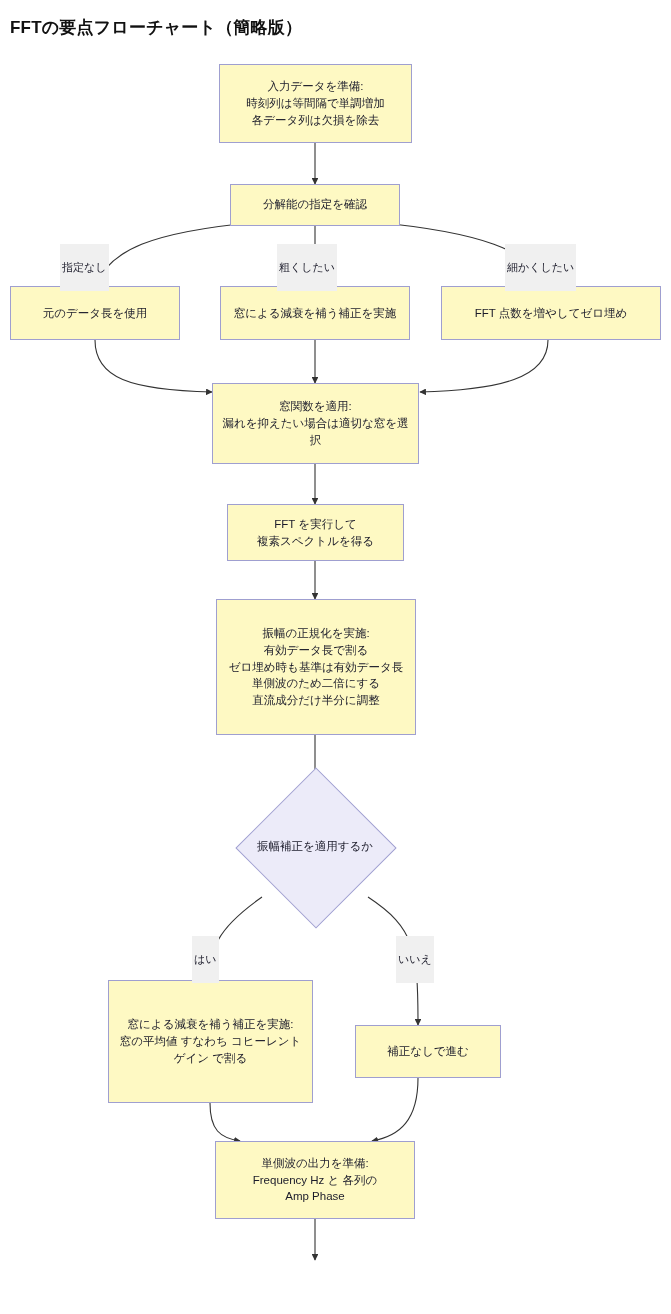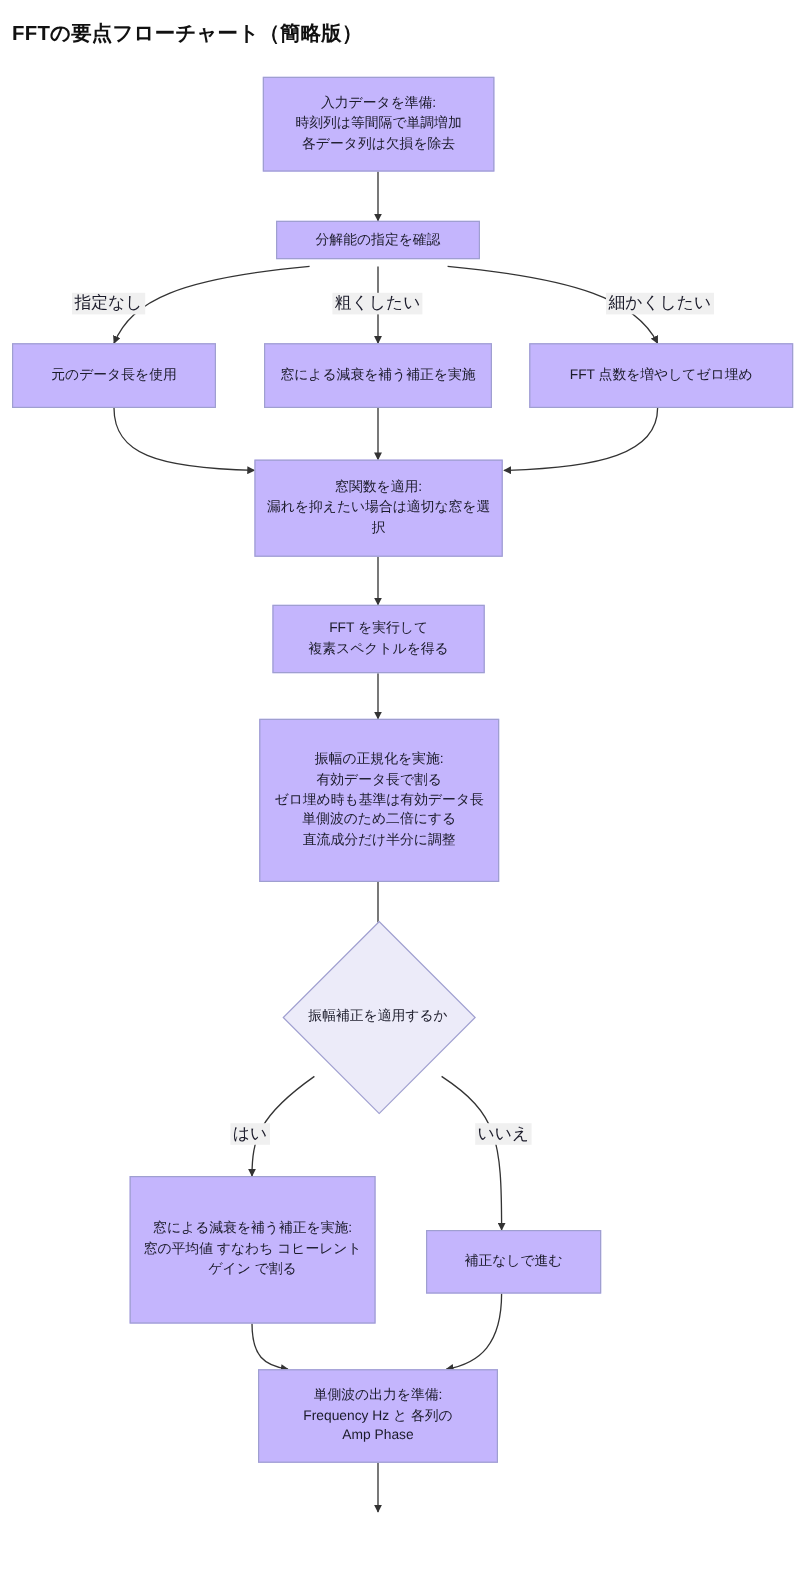--- a/index.html
+++ b/index.html
@@ -34,21 +34,21 @@
     position: absolute;
     left: 0;
     top: 0;
     width: 671px;
     height: 1314px;
     pointer-events: none;
   }
   .node {
     position: absolute;
     box-sizing: border-box;
-    background: #c4b5fd;
+    background: #fef9c3;
     border: 1px solid #9f9fd0;
     color: #1b1b2a;
     font-size: 11.5px;
     line-height: 1.45;
     text-align: center;
     display: flex;
     align-items: center;
     justify-content: center;
     padding: 4px 6px;
     white-space: pre-line;
@@ -81,22 +81,22 @@
     z-index: 2;
     font-size: 11.5px;
     color: #1b1b2a;
     text-align: center;
     white-space: pre-line;
   }
   .edge-label {
     position: absolute;
     background: #f0f0f0;
     color: #1b1b2a;
-    font-size: 14px;
-    padding: 0 2px;
+    font-size: 11px;
+    padding: 16px 2px;
     white-space: nowrap;
   }
 </style>
 </head>
 <body>
 
 <div id="title">FFTの要点フローチャート（簡略版）</div>
 
 <div id="canvas">
 
@@ -139,21 +139,21 @@
       <path d="M 315 1219 L 315 1260"></path>
     </g>
   </svg>
 
   <div class="node" style="left:219px; top:64px; width:193px; height:79px;">
     <span class="node-text">入力データを準備:
 時刻列は等間隔で単調増加
 各データ列は欠損を除去</span>
   </div>
 
-  <div class="node" style="left:230px; top:184px; width:170px; height:32px;">
+  <div class="node" style="left:230px; top:184px; width:170px; height:42px;font-family:Liberation Mono, monospace;">
     <span class="node-text">分解能の指定を確認</span>
   </div>
 
   <div class="node" style="left:10px; top:286px; width:170px; height:54px;">
     <span class="node-text">元のデータ長を使用</span>
   </div>
 
   <div class="node" style="left:220px; top:286px; width:190px; height:54px;">
     <span class="node-text">窓による減衰を補う補正を実施</span>
   </div>

